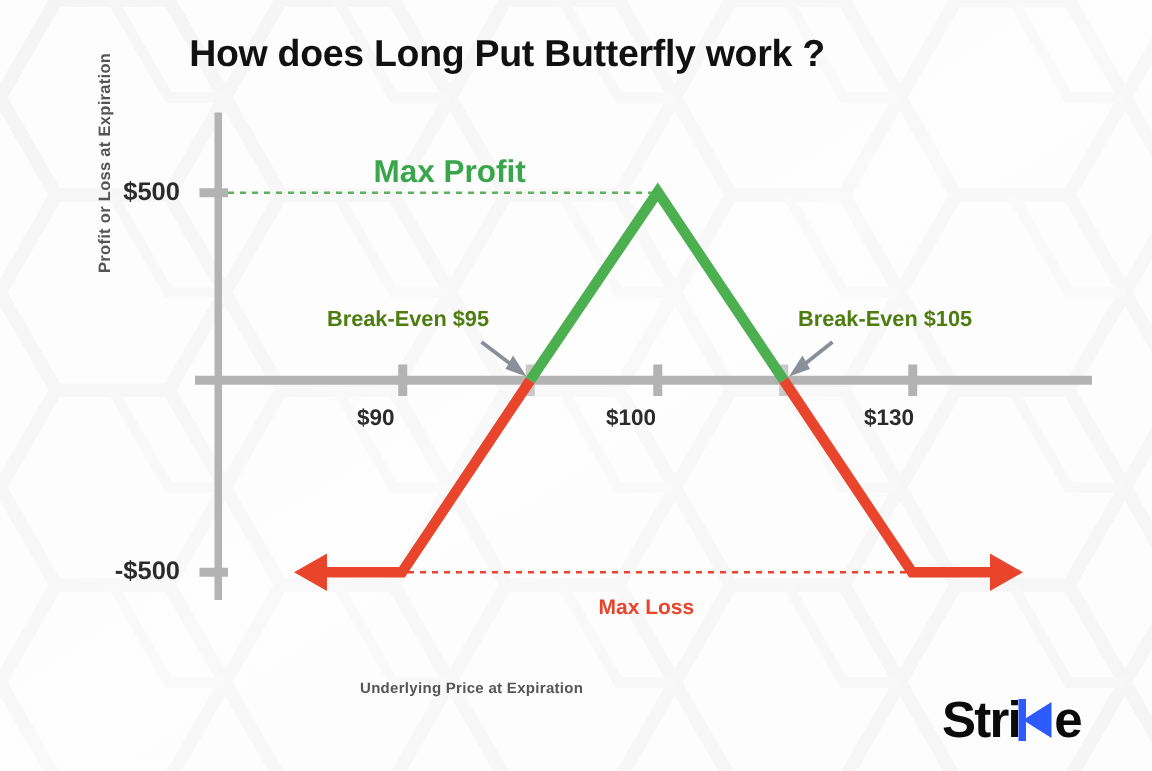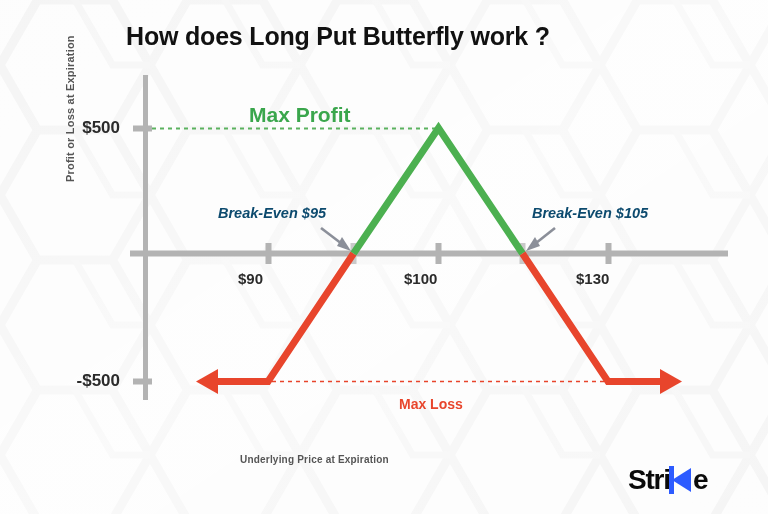--- a/index.html
+++ b/index.html
@@ -91,31 +91,30 @@
     color: #3aa64c;
   }
   .ann-maxloss {
     font-size: 14px;
     font-weight: bold;
     color: #e8452c;
   }
   .ann-be {
     font-size: 14.5px;
     font-weight: bold;
-    color: #0c4a6e;
-    font-style: italic;
+    color: #4d7c0f;
   }
   .logo {
     position: absolute;
     left: 628px;
     top: 459px;
     height: 42px;
     display: flex;
     align-items: center;
-    font-size: 28px;
+    font-size: 34px;
     font-weight: bold;
     letter-spacing: -1.2px;
     color: #0b0b0b;
   }
   .logo .logo-mark {
     display: inline-block;
     width: 26px;
     height: 34px;
     position: relative;
     margin: 0 -1px 0 -2px;

